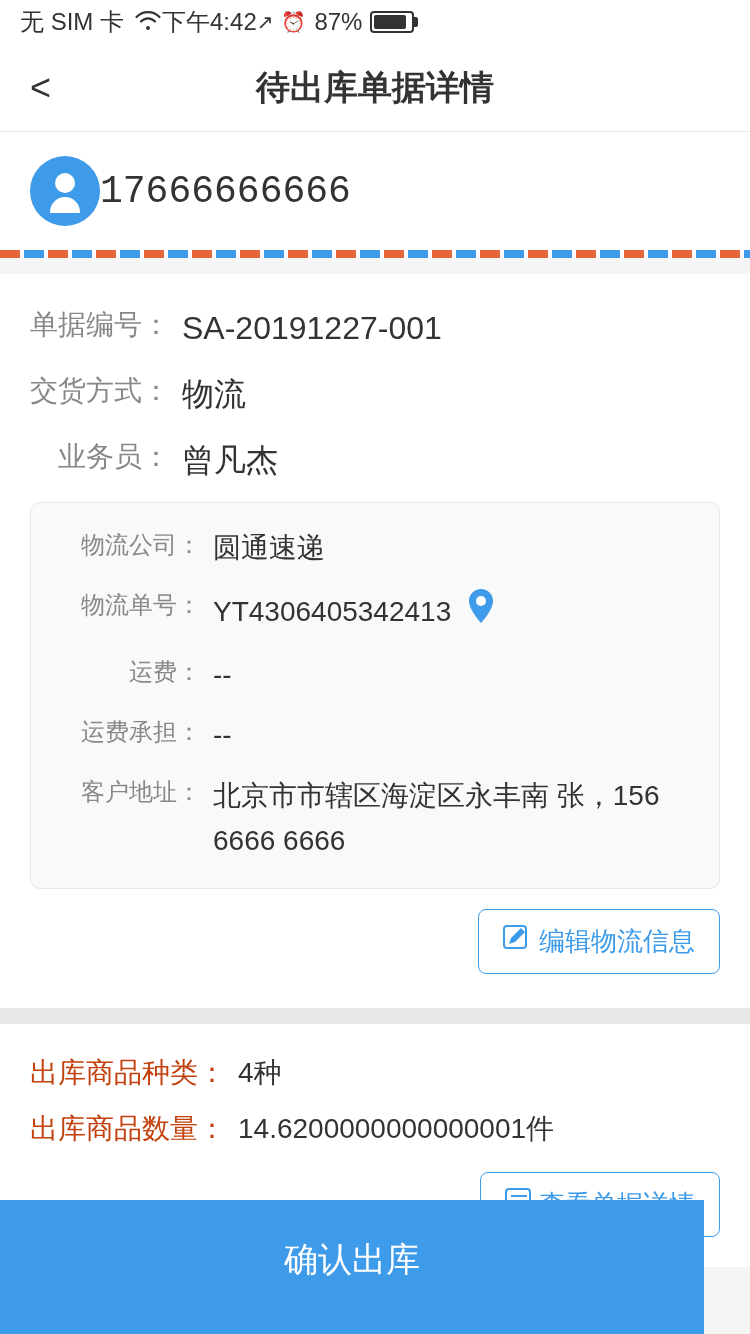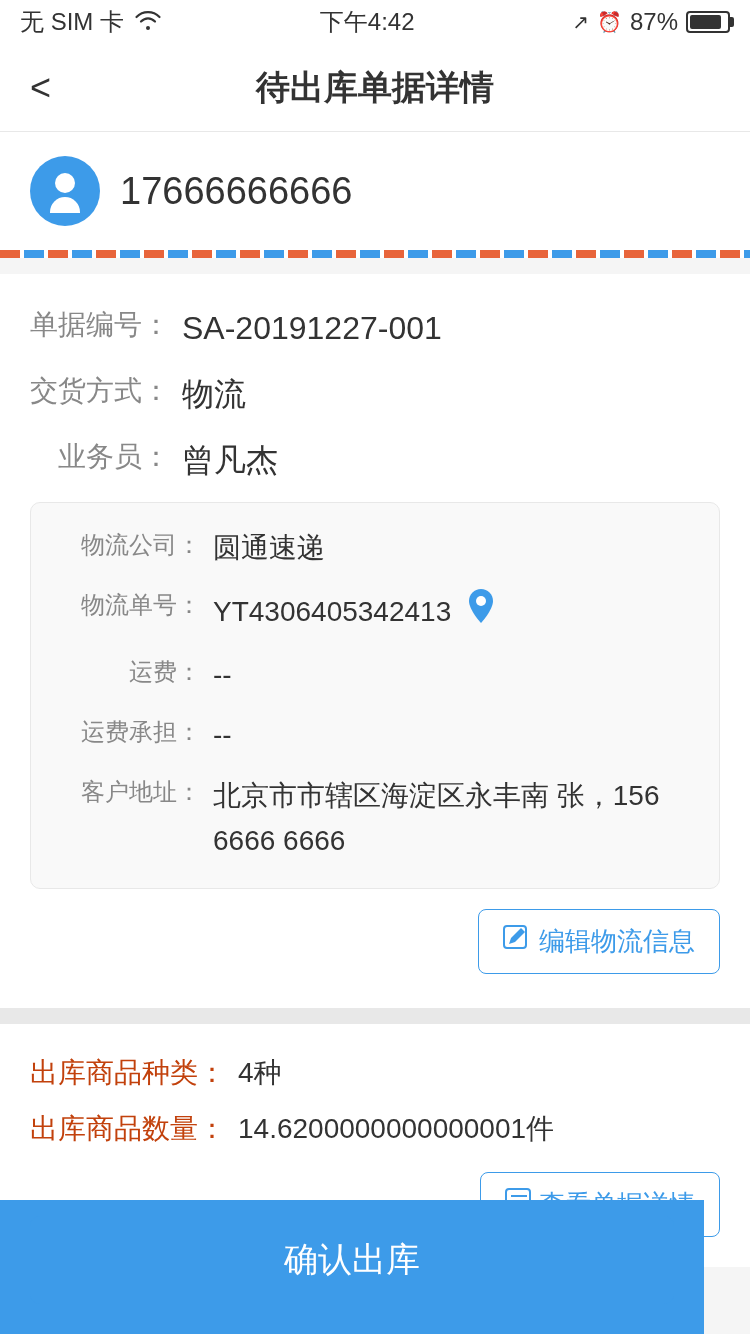--- a/index.html
+++ b/index.html
@@ -14,21 +14,20 @@
       position: relative;
     }
 
     
     .status-bar {
       width: 750px;
       height: 44px;
       background: #fff;
       display: flex;
       align-items: center;
-      justify-content: space-between;
       padding: 0 20px;
       font-size: 24px;
       font-weight: 500;
     }
     .status-left {
       display: flex;
       align-items: center;
       gap: 10px;
     }
     .status-right {
@@ -94,22 +93,22 @@
       background: #f5f5f5;
       padding-bottom: 120px;
     }
 
     
     .user-header {
       background: #fff;
       padding: 24px 30px;
       display: flex;
       align-items: center;
-      gap: 20px;
       position: relative;
+      font-family: Liberation Mono, monospace;
     }
     .user-avatar {
       width: 70px;
       height: 70px;
       background: #3d9be9;
       border-radius: 50%;
       display: flex;
       align-items: center;
       justify-content: center;
       flex-shrink: 0;

